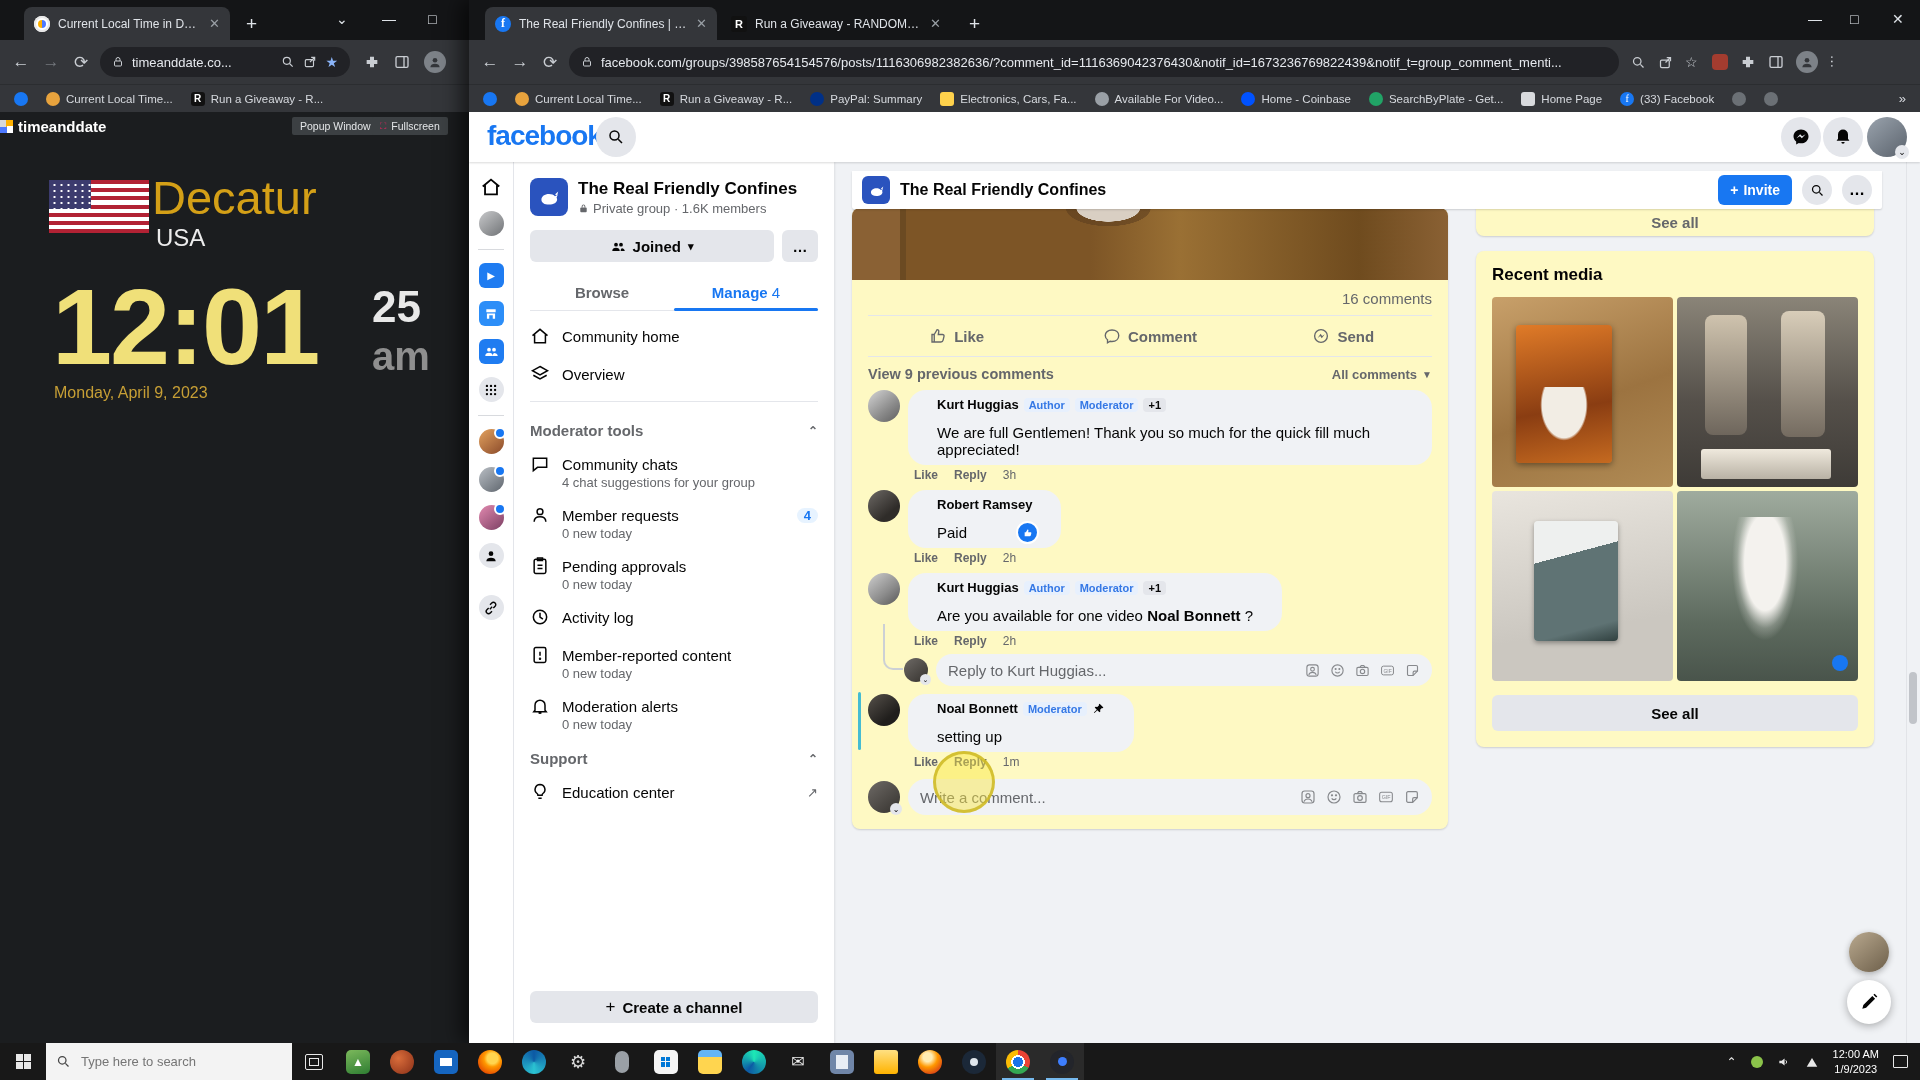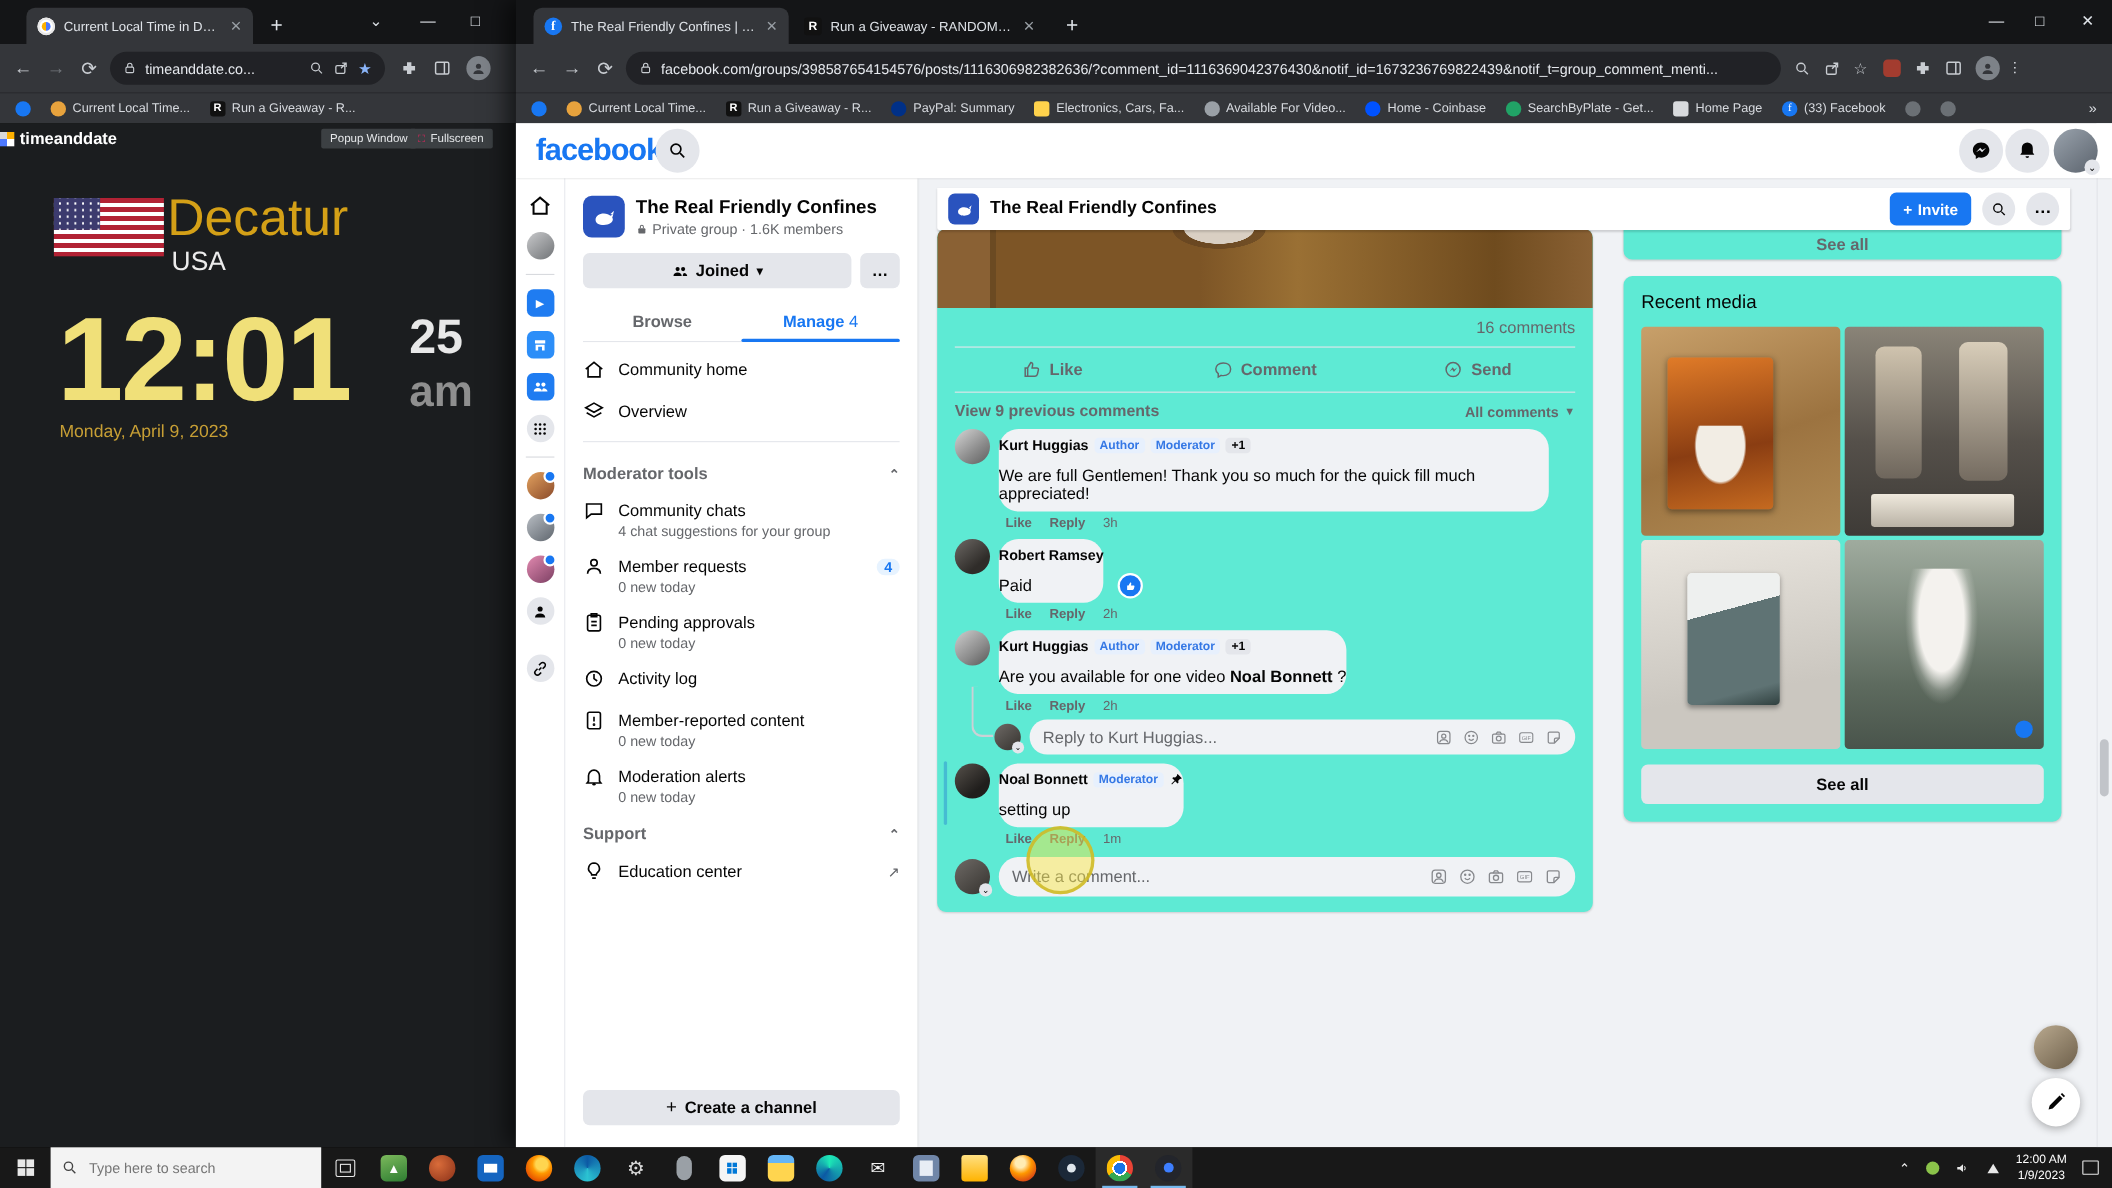--- a/index.html
+++ b/index.html
@@ -36,26 +36,26 @@
 .circbtn{border-radius:50%;background:#e4e6eb;display:flex;align-items:center;justify-content:center}
 .fbbody{position:absolute;top:50px;left:0;right:0;bottom:0}
 .rail{position:absolute;left:0;top:0;bottom:0;width:45px;background:#fff;border-right:1px solid #e4e6eb;display:flex;flex-direction:column;align-items:center;padding-top:14px;gap:13px;box-sizing:border-box}
 .railsq{width:25px;height:25px;border-radius:6px;display:flex;align-items:center;justify-content:center}
 .sidebar{position:absolute;left:45px;top:0;bottom:0;width:320px;background:#fff;box-shadow:1px 0 2px rgba(0,0,0,.08);box-sizing:border-box;padding:16px;display:flex;flex-direction:column;overflow:hidden}
 .sitem{display:flex;align-items:center;gap:12px;padding:9px 0;color:#050505;font-size:15px;font-weight:500}
 .ssub{margin:-8px 0 6px 32px;color:#65676b;font-size:13px}
 .shead{display:flex;justify-content:space-between;align-items:center;color:#65676b;font-size:15px;font-weight:600;padding:12px 0 6px}
 .badge4{background:#e7f3ff;color:#1877f2;font-size:13px;font-weight:700;border-radius:10px;padding:0 7px;margin-left:auto}
 .gbtn{background:#e4e6eb;border-radius:6px;font-weight:600;font-size:15px;color:#050505;display:flex;align-items:center;justify-content:center;gap:7px}
-.card{background:#5eead4;border-radius:8px;box-shadow:0 1px 2px rgba(0,0,0,.15)}
+.card{background:#fef9c3;border-radius:8px;box-shadow:0 1px 2px rgba(0,0,0,.15)}
 .divid{height:1px;background:#e4e6eb;margin:0 16px}
 .actbtn{display:flex;align-items:center;justify-content:center;gap:7px;color:#65676b;font-size:15px;font-weight:600;flex:1}
 .comment{display:flex;gap:8px;padding:4px 16px 0}
 .cav{width:32px;height:32px;border-radius:50%;flex:0 0 auto}
-.bubble{background:#f0f2f5;border-radius:18px;padding:7px 0;display:inline-block;max-width:500px}
+.bubble{background:#f0f2f5;border-radius:18px;padding:7px 29px;display:inline-block;max-width:500px}
 .cname{font-size:13px;font-weight:700;color:#050505;display:flex;align-items:center;gap:5px;white-space:nowrap}
 .cbadge{background:#e7f0fd;color:#3578e5;font-size:11px;font-weight:600;padding:1px 5px;border-radius:4px}
 .cbadge.plus{background:#e4e6eb;color:#050505}
 .ctext{font-size:15px;color:#050505;margin-top:12px}
 .crow{display:flex;gap:16px;font-size:12px;color:#65676b;font-weight:700;margin:3px 0 4px 62px}
 .crow .tm{font-weight:400}
 .cpill{background:#f0f2f5;border-radius:18px;display:flex;align-items:center;color:#65676b;font-size:15px;padding:0 12px;box-sizing:border-box}
 .cicons{display:flex;gap:10px;margin-left:auto;opacity:.75}
 .mediaT{border-radius:4px;position:relative;overflow:hidden}
 .seeall{background:#e4e6eb;border-radius:6px;height:36px;display:flex;align-items:center;justify-content:center;font-size:15px;font-weight:600;color:#050505}
@@ -660,21 +660,21 @@
                 </svg>
             </span>
           </div>
         </div>
       </div>
 
       <div class="card abs" style="left:1007px;top:46px;width:398px;height:28px;border-radius:0 0 8px 8px;display:flex;align-items:center;justify-content:center">
         <span style="color:#65676b;font-size:15px;font-weight:600">See all</span>
       </div>
       <div class="card abs" style="left:1007px;top:89px;width:398px;padding:14px 16px 16px;box-sizing:border-box">
-        <div style="font-size:17px;font-weight:400;color:#050505">Recent media</div>
+        <div style="font-size:17px;font-weight:700;color:#050505">Recent media</div>
         <div style="display:grid;grid-template-columns:1fr 1fr;gap:4px;margin-top:12px">
           <div class="mediaT" style="height:190px;background:linear-gradient(160deg,#c8a06a,#9c7340 55%,#b08b55)">
             <span style="position:absolute;left:24px;top:28px;width:96px;height:138px;border-radius:4px;background:linear-gradient(170deg,#e07b28,#8a3d12 60%,#c56a20);box-shadow:0 2px 6px rgba(0,0,0,.4)"></span>
             <span style="position:absolute;left:44px;top:90px;width:56px;height:60px;background:radial-gradient(ellipse at 50% 30%,#f2ede4 0 55%,transparent 60%)"></span>
           </div>
           <div class="mediaT" style="height:190px;background:linear-gradient(180deg,#8a8478,#55504a 55%,#3e3b37)">
             <span style="position:absolute;left:28px;top:18px;width:42px;height:120px;background:linear-gradient(180deg,#cfc3ae,#6e665c);border-radius:8px"></span>
             <span style="position:absolute;left:104px;top:14px;width:44px;height:126px;background:linear-gradient(180deg,#d8cdb9,#746b60);border-radius:8px"></span>
             <span style="position:absolute;left:24px;bottom:8px;width:130px;height:30px;background:linear-gradient(180deg,#efe9dd,#b9b2a5);border-radius:3px"></span>
           </div>

